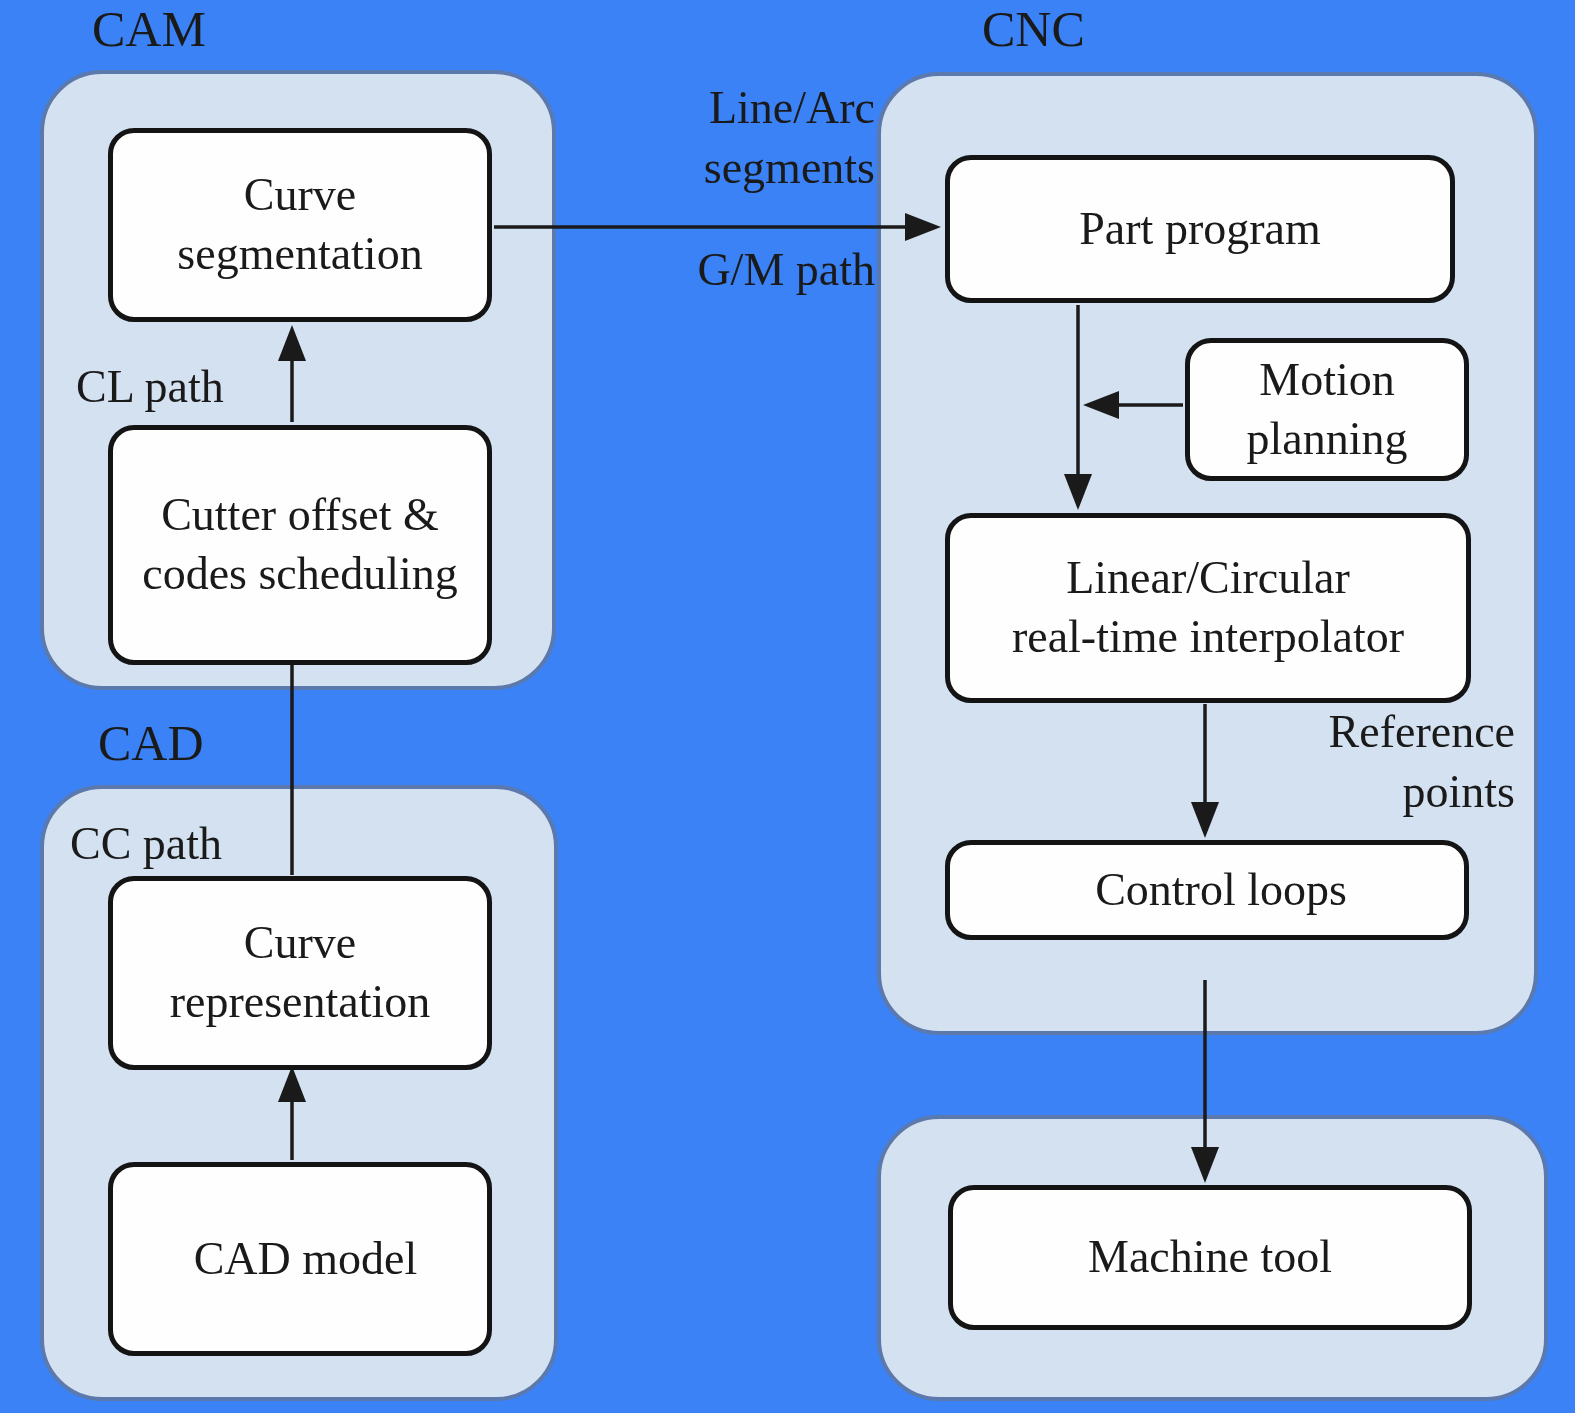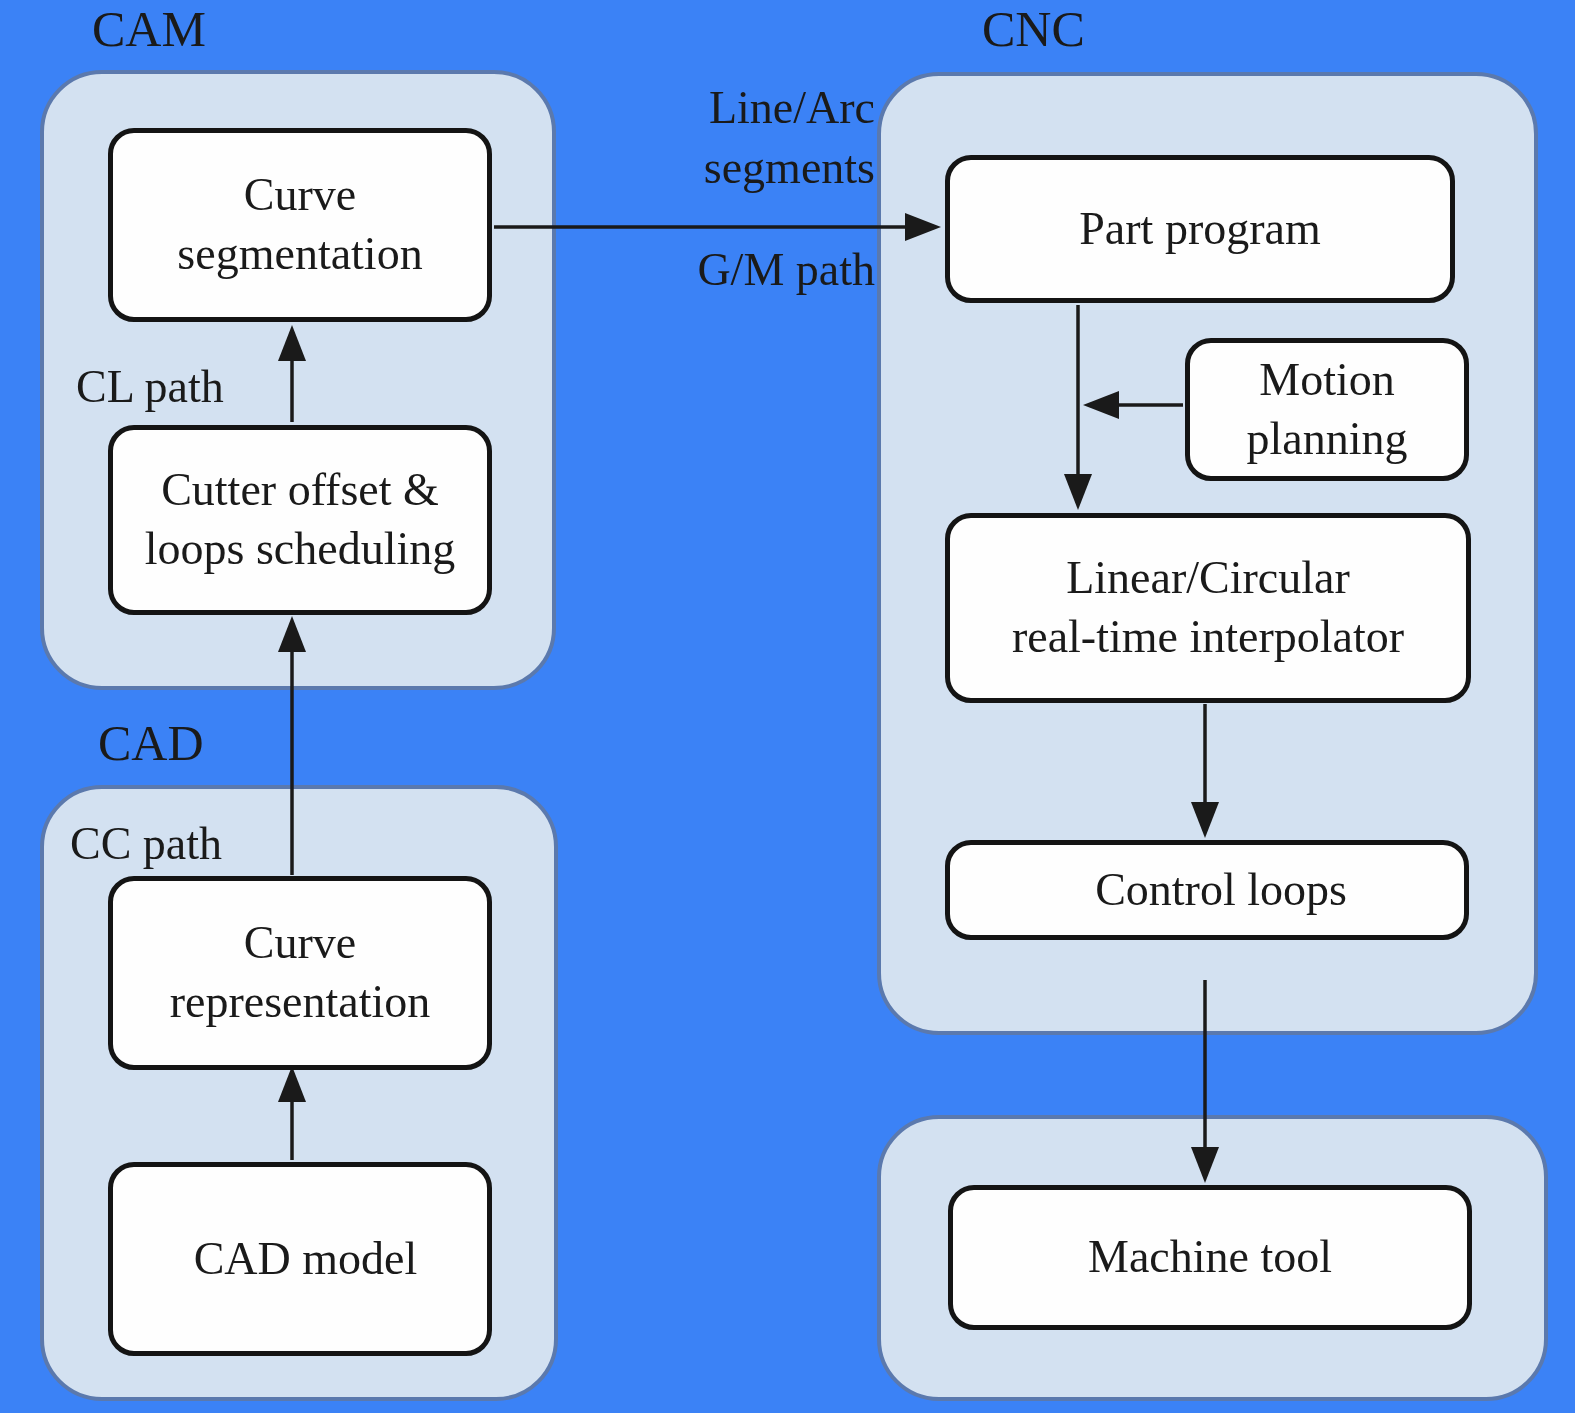--- a/index.html
+++ b/index.html
@@ -121,29 +121,33 @@
   <div class="dlabel" style="left:982px; top:2px;">CNC</div>
   <div class="dlabel" style="left:98px; top:716px;">CAD</div>
 
   <div class="elabel" style="left:76px; top:357px;">CL path</div>
   <div class="elabel" style="left:70px; top:814px;">CC path</div>
   <div class="elabel center" style="left:555px; top:78px; width:320px;">
     <span>Line/Arc</span><br>
     <span>segments</span>
   </div>
   <div class="elabel center" style="left:555px; top:240px; width:320px;">G/M path</div>
+  <div class="elabel center" style="left:1245px; top:702px; width:270px;">
+    <span>Reference</span><br>
+    <span>points</span>
+  </div>
 
   <div class="node" style="left:108px; top:128px; width:384px; height:194px;">
     <span>Curve</span>
     <span>segmentation</span>
   </div>
 
-  <div class="node" style="left:108px; top:425px; width:384px; height:190px;">
+  <div class="node" style="left:108px; top:425px; width:384px; height:240px;">
     <span>Cutter offset &amp;</span>
-    <span>loops scheduling</span>
+    <span>codes scheduling</span>
   </div>
 
   <div class="node" style="left:108px; top:876px; width:384px; height:194px;">
     <span>Curve</span>
     <span>representation</span>
   </div>
 
   <div class="node" style="left:108px; top:1162px; width:384px; height:194px;padding-left:11px;">
     <span>CAD model</span>
   </div>

